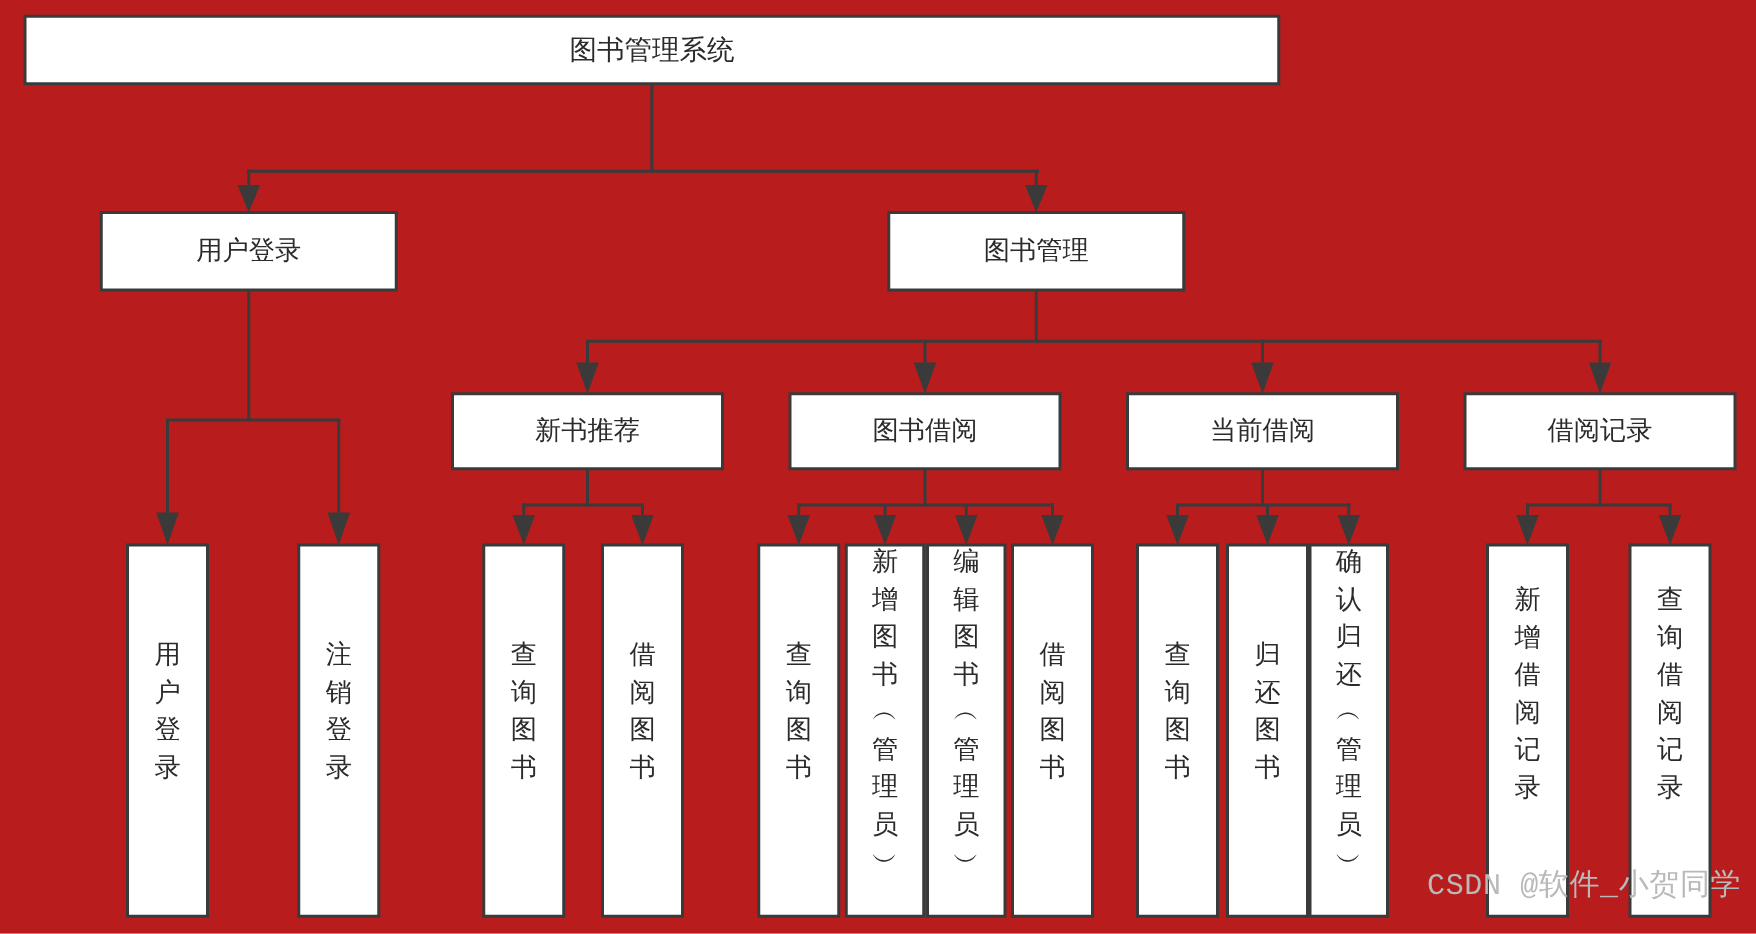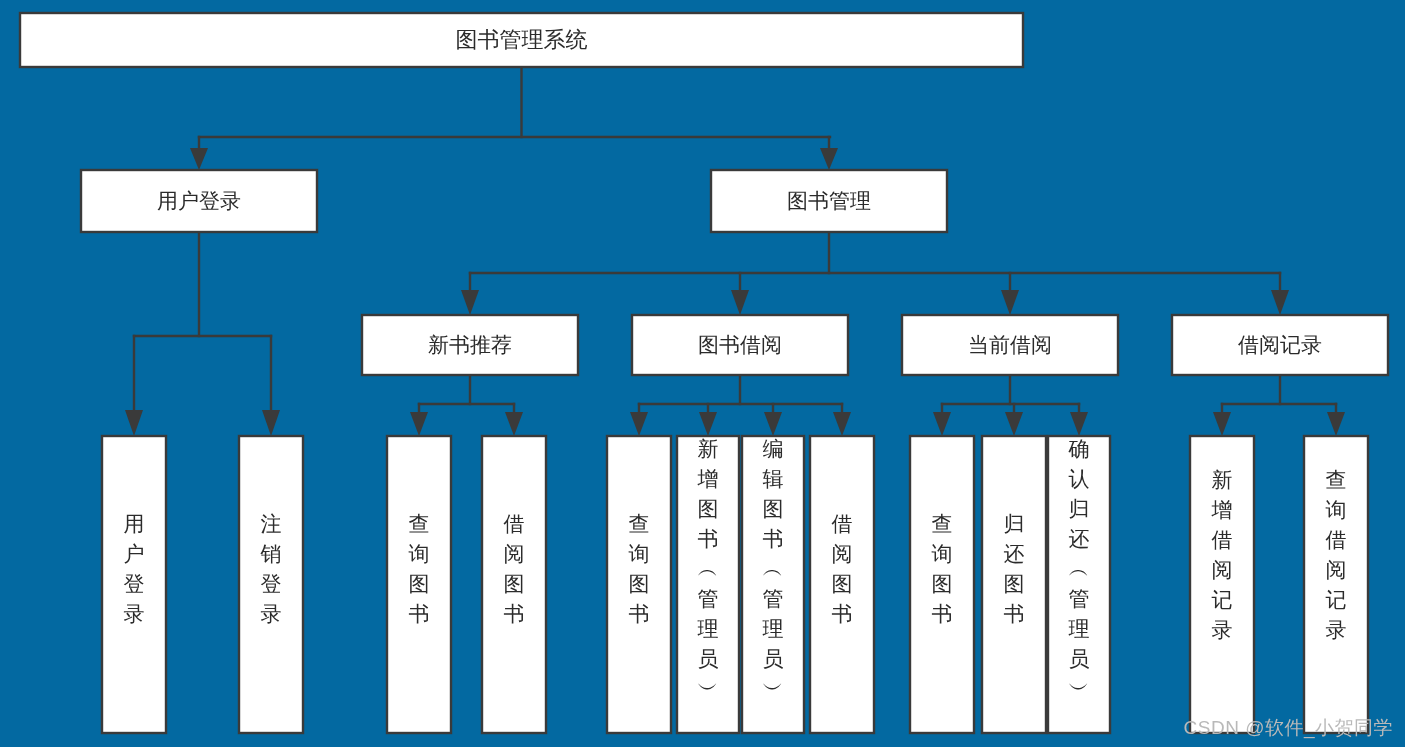--- a/index.html
+++ b/index.html
@@ -7,21 +7,21 @@
     padding: 0;
     background: #ffffff;
   }
   body {
     font-family: "Liberation Sans", "DejaVu Sans", sans-serif;
   }
   #stage {
     position: relative;
     width: 1405px;
     height: 747px;
-    background: #0369a1;
+    background: #b91c1c;
     overflow: hidden;
   }
   svg.diagram {
     position: absolute;
     left: 0;
     top: 0;
     width: 1405px;
     height: 747px;
   }
   .node-rect {
@@ -52,23 +52,23 @@
     stroke-linecap: square;
     stroke-linejoin: miter;
   }
   .arrow-head {
     fill: #3a3a3a;
     stroke: none;
   }
   .watermark {
     position: absolute;
     right: 12px;
-    bottom: 6px;
-    font-family: Liberation Sans, sans-serif;
-    font-size: 19px;
+    bottom: 24px;
+    font-family: Liberation Mono, monospace;
+    font-size: 24px;
     color: #b9b9b9;
     white-space: nowrap;
     letter-spacing: 0.5px;
     pointer-events: none;
   }
 </style>
 </head>
 <body>
 
 <div id="stage">

